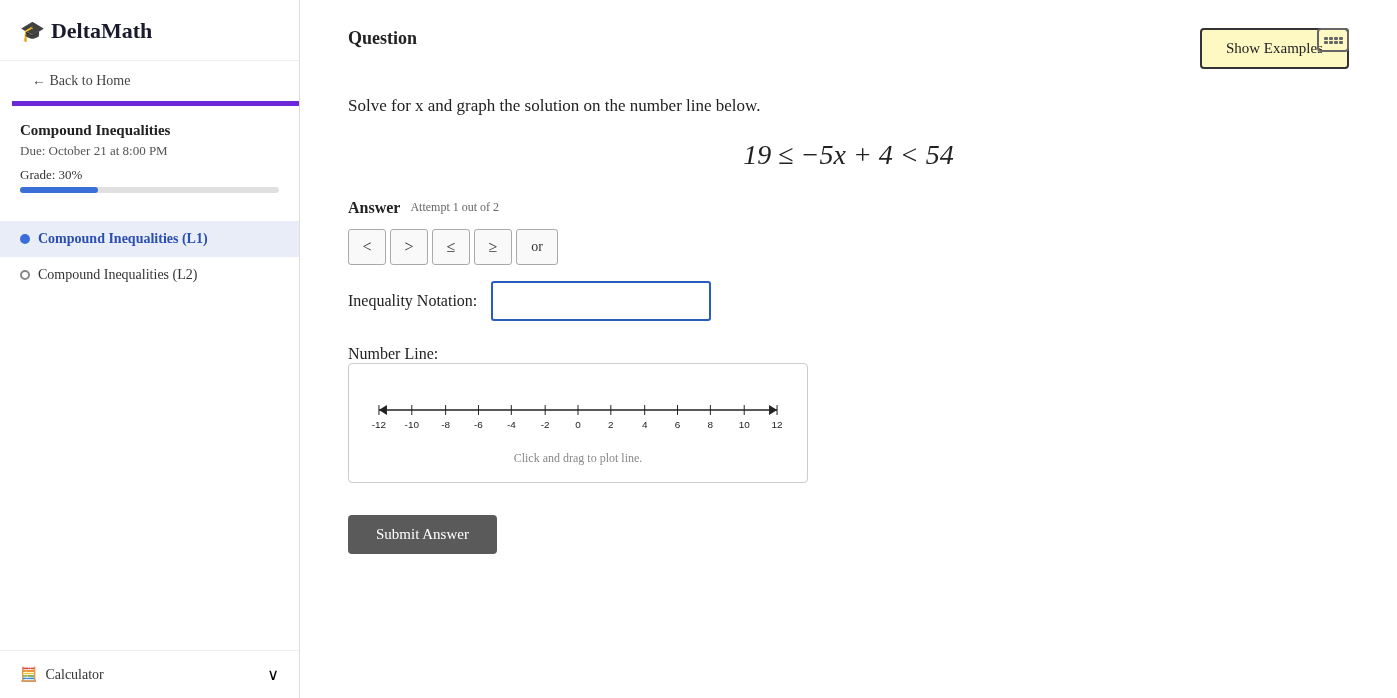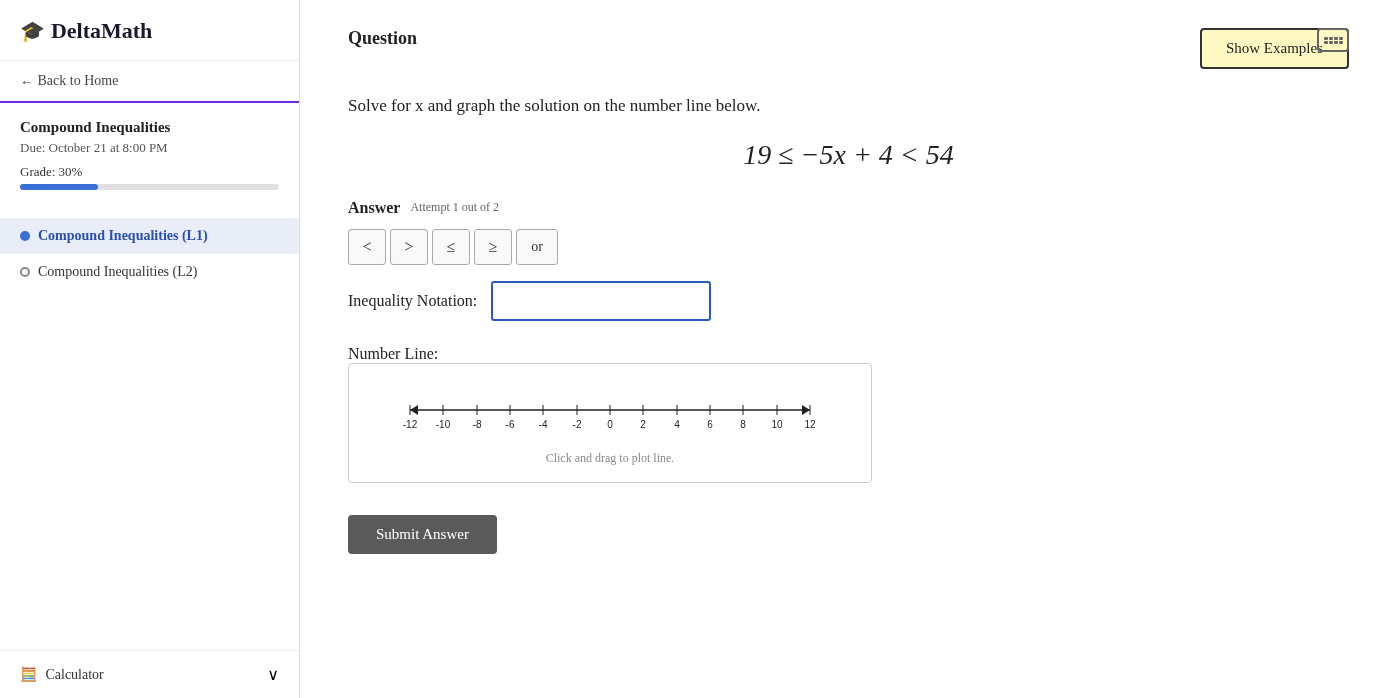--- a/index.html
+++ b/index.html
@@ -40,21 +40,22 @@
 
     .logo-icon {
       font-size: 20px;
     }
 
     .back-link {
       padding: 12px 20px;
       font-size: 14px;
       color: #444;
       cursor: pointer;
-      border-bottom: 2px solid #6d28d9;
+      border-bottom: 5px solid #6d28d9;
+      margin-left: 12px;
     }
 
     .assignment-section {
       padding: 16px 20px 8px 20px;
     }
 
     .assignment-title {
       font-size: 15px;
       font-weight: bold;
       color: #222;
@@ -284,21 +285,21 @@
     .number-line-label {
       font-size: 16px;
       color: #222;
     }
 
     .number-line-container {
       border: 1px solid #ccc;
       border-radius: 4px;
       background: #fff;
       padding: 24px 20px 16px 20px;
-      width: 524px;
+      width: 460px;
     }
 
     .number-line-svg {
       width: 100%;
       display: block;
     }
 
     .number-line-hint {
       font-size: 12px;
       color: #888;

